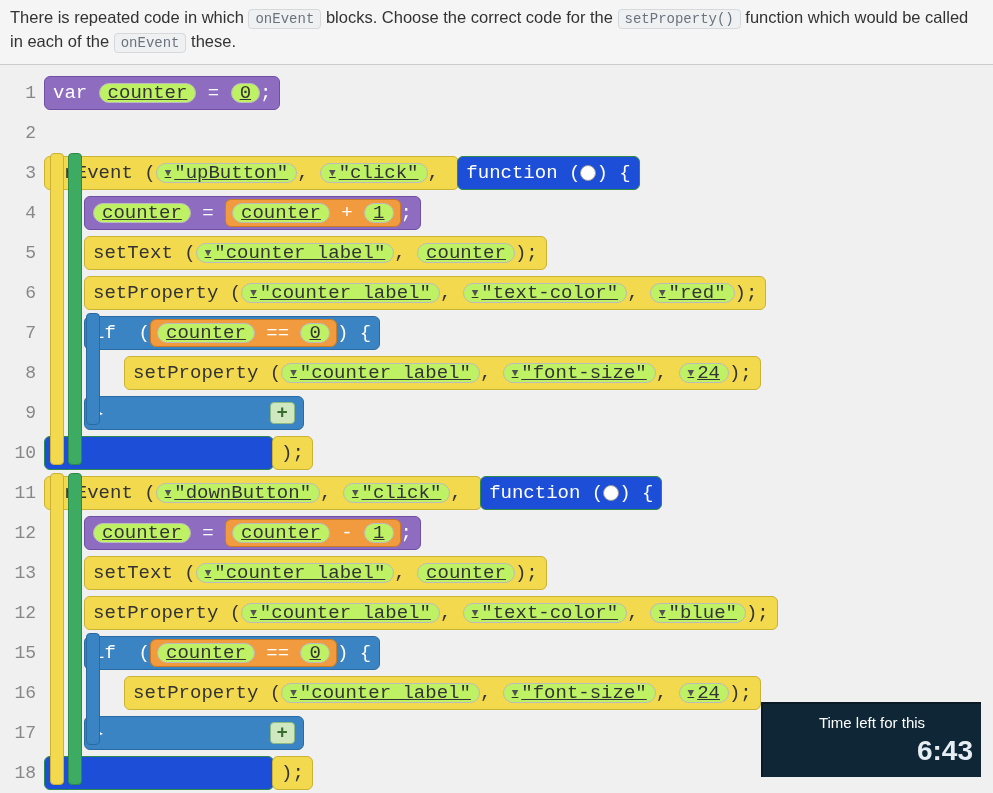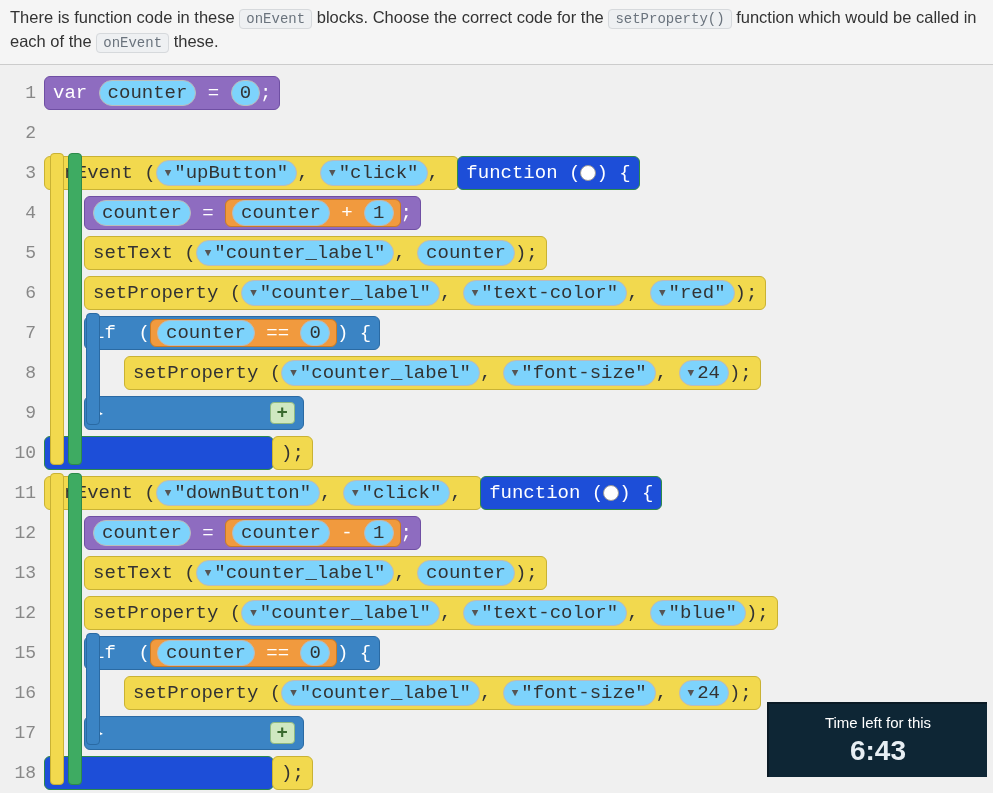--- a/index.html
+++ b/index.html
@@ -60,29 +60,30 @@
     border-radius: 6px;
     border: 1px solid rgba(0,0,0,.25);
     white-space: pre;
   }
   .purple  { background: #8e6cc0; color: #fff; border-color: #6f4fa3; }
   .yellow  { background: #f2d94e; color: #333; border-color: #c9b234; }
   .green   { background: #1d4ed8; color: #fff; border-color: #2d8a4a; }
   .orange  { background: #f19a3e; color: #fff; border-color: #c97b25; }
   .blue    { background: #3b84c4; color: #fff; border-color: #2a6aa3; }
   .pill {
-    background: #7dd3fc;
+    background: #bef264;
     color: #333;
     border-radius: 14px;
     padding: 1px 8px;
     border: 1px solid #bbb;
     display: inline-flex;
     align-items: center;
     gap: 3px;
-    height: 26px;
+    height: 20px;
+    text-decoration: underline;
   }
   .tri { font-size: 11px; color:#555; }
   .dot {
     display:inline-block;width:16px;height:16px;border-radius:50%;
     background:#fff;border:1px solid #999;vertical-align:middle;
   }
   .spacer1 { display:inline-block; width:40px; height:34px; }
   .spacer2 { display:inline-block; width:80px; height:34px; }
   
   .bar {
@@ -94,38 +95,38 @@
   .bar.yellow { background:#f2d94e;border-color:#c9b234; }
   .bar.green  { background:#3eab62;border-color:#2d8a4a; }
   .bar.blue   { background:#3b84c4;border-color:#2a6aa3; }
   .plusbtn {
     background:#cfe8c0;border:1px solid #8fb981;color:#3a6b2f;
     border-radius:4px;padding:0 6px;font-weight:bold;height:22px;
     display:inline-flex;align-items:center;
   }
   .timer {
     position:absolute;
-    right:6px;
+    right:12px;
     bottom:16px;
     width:220px;
     background:#0e2635;
     color:#fff;
     text-align:center;
     padding:10px 8px 10px 8px;
     font-size:15px;
     border-left:2px solid #0a1a25;
     border-top:2px solid #0a1a25;
   }
-  .timer .time { font-size:28px; font-weight:bold; margin-top:4px; color:#e7eef3; }
+  .timer .time { font-size:28px; font-weight:bold; margin-top:4px; color:#e7eef3;text-align:right; }
 </style>
 </head>
 <body>
 
 <div class="question">
-  <span>There is function code in these </span>
+  <span>There is repeated code in which </span>
   <span class="inline-code">onEvent</span>
   <span> blocks. Choose the correct code for the </span>
   <span class="inline-code">setProperty()</span>
   <span> function which would be called in each of the </span>
   <span class="inline-code">onEvent</span>
   <span> these.</span>
 </div>
 
 <div class="editor">
 

